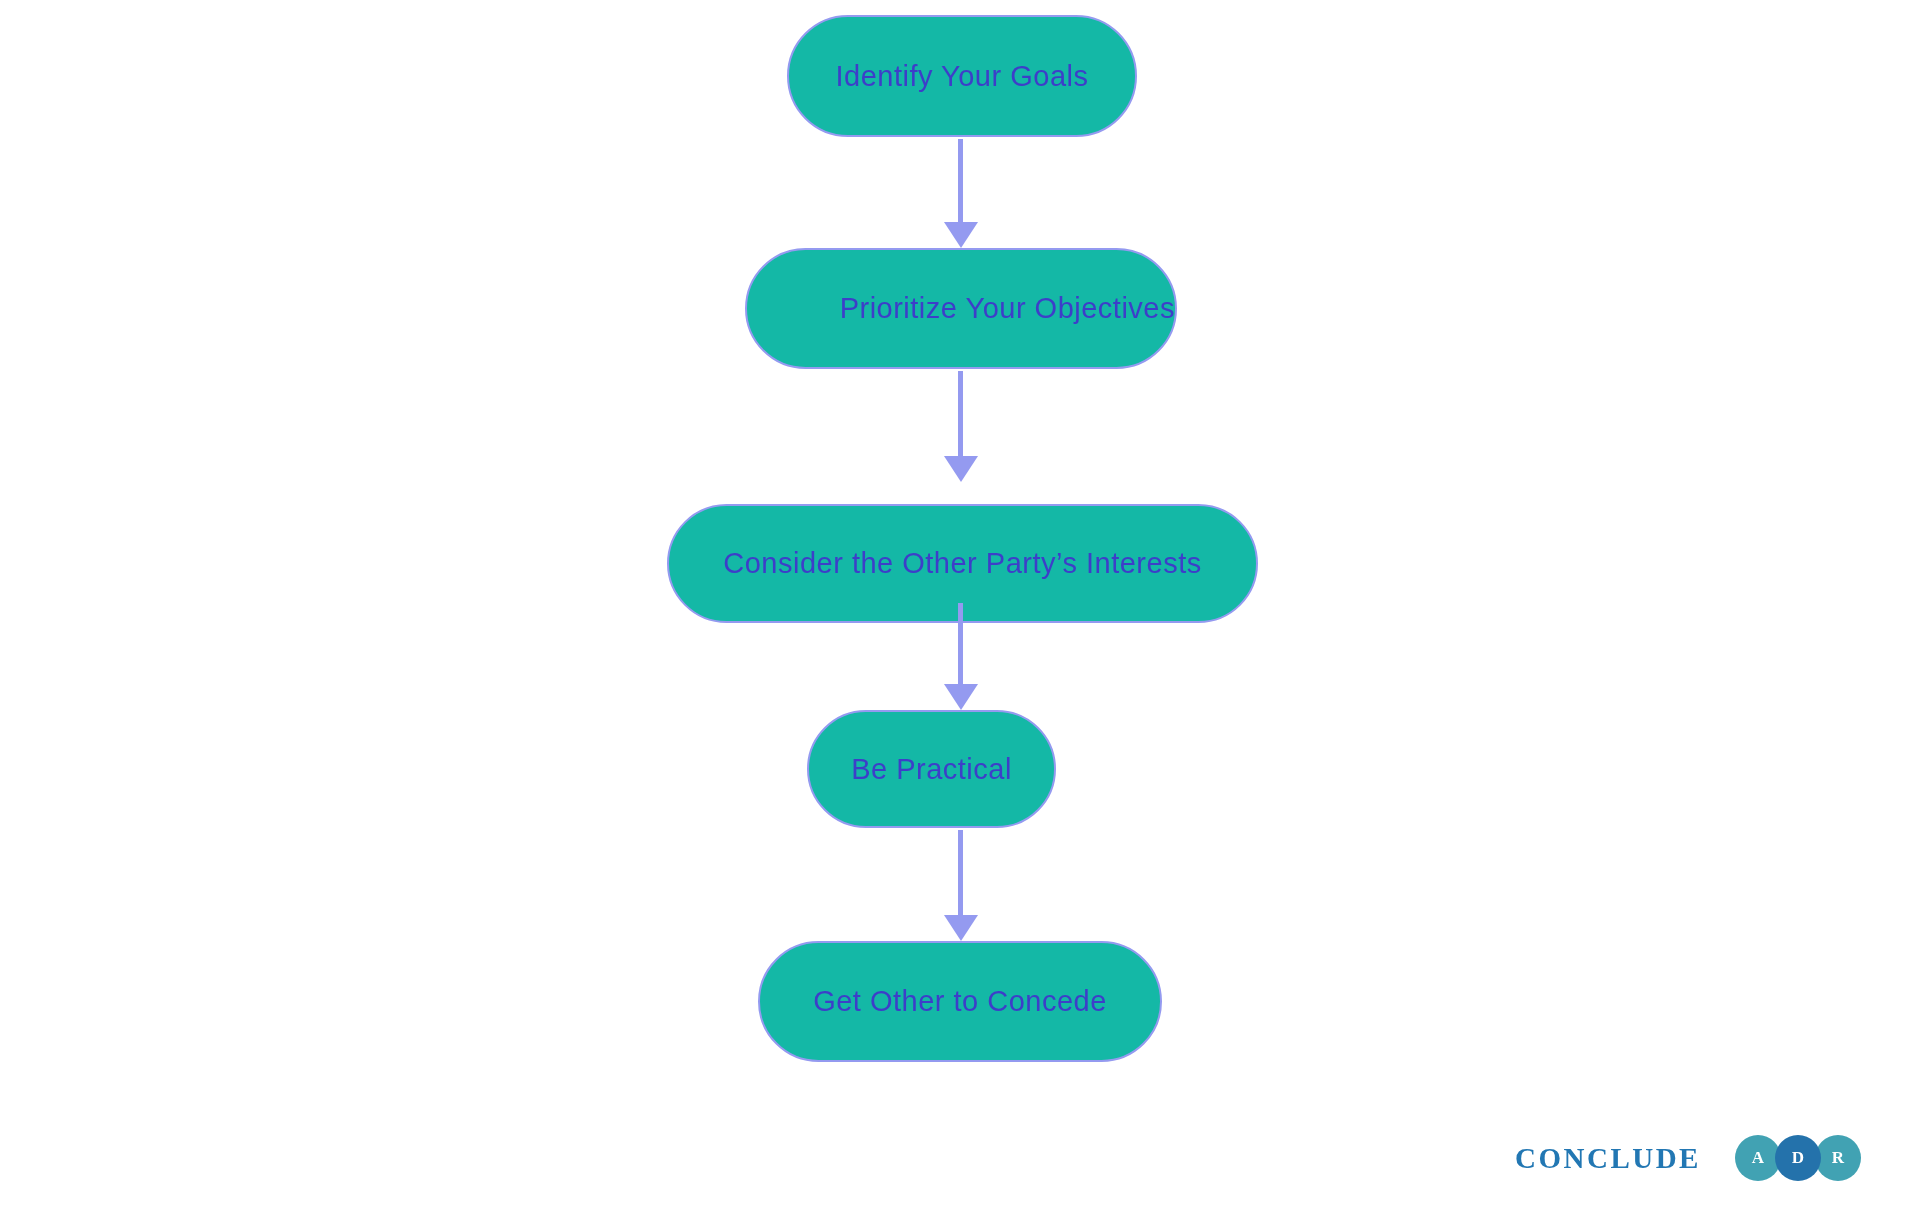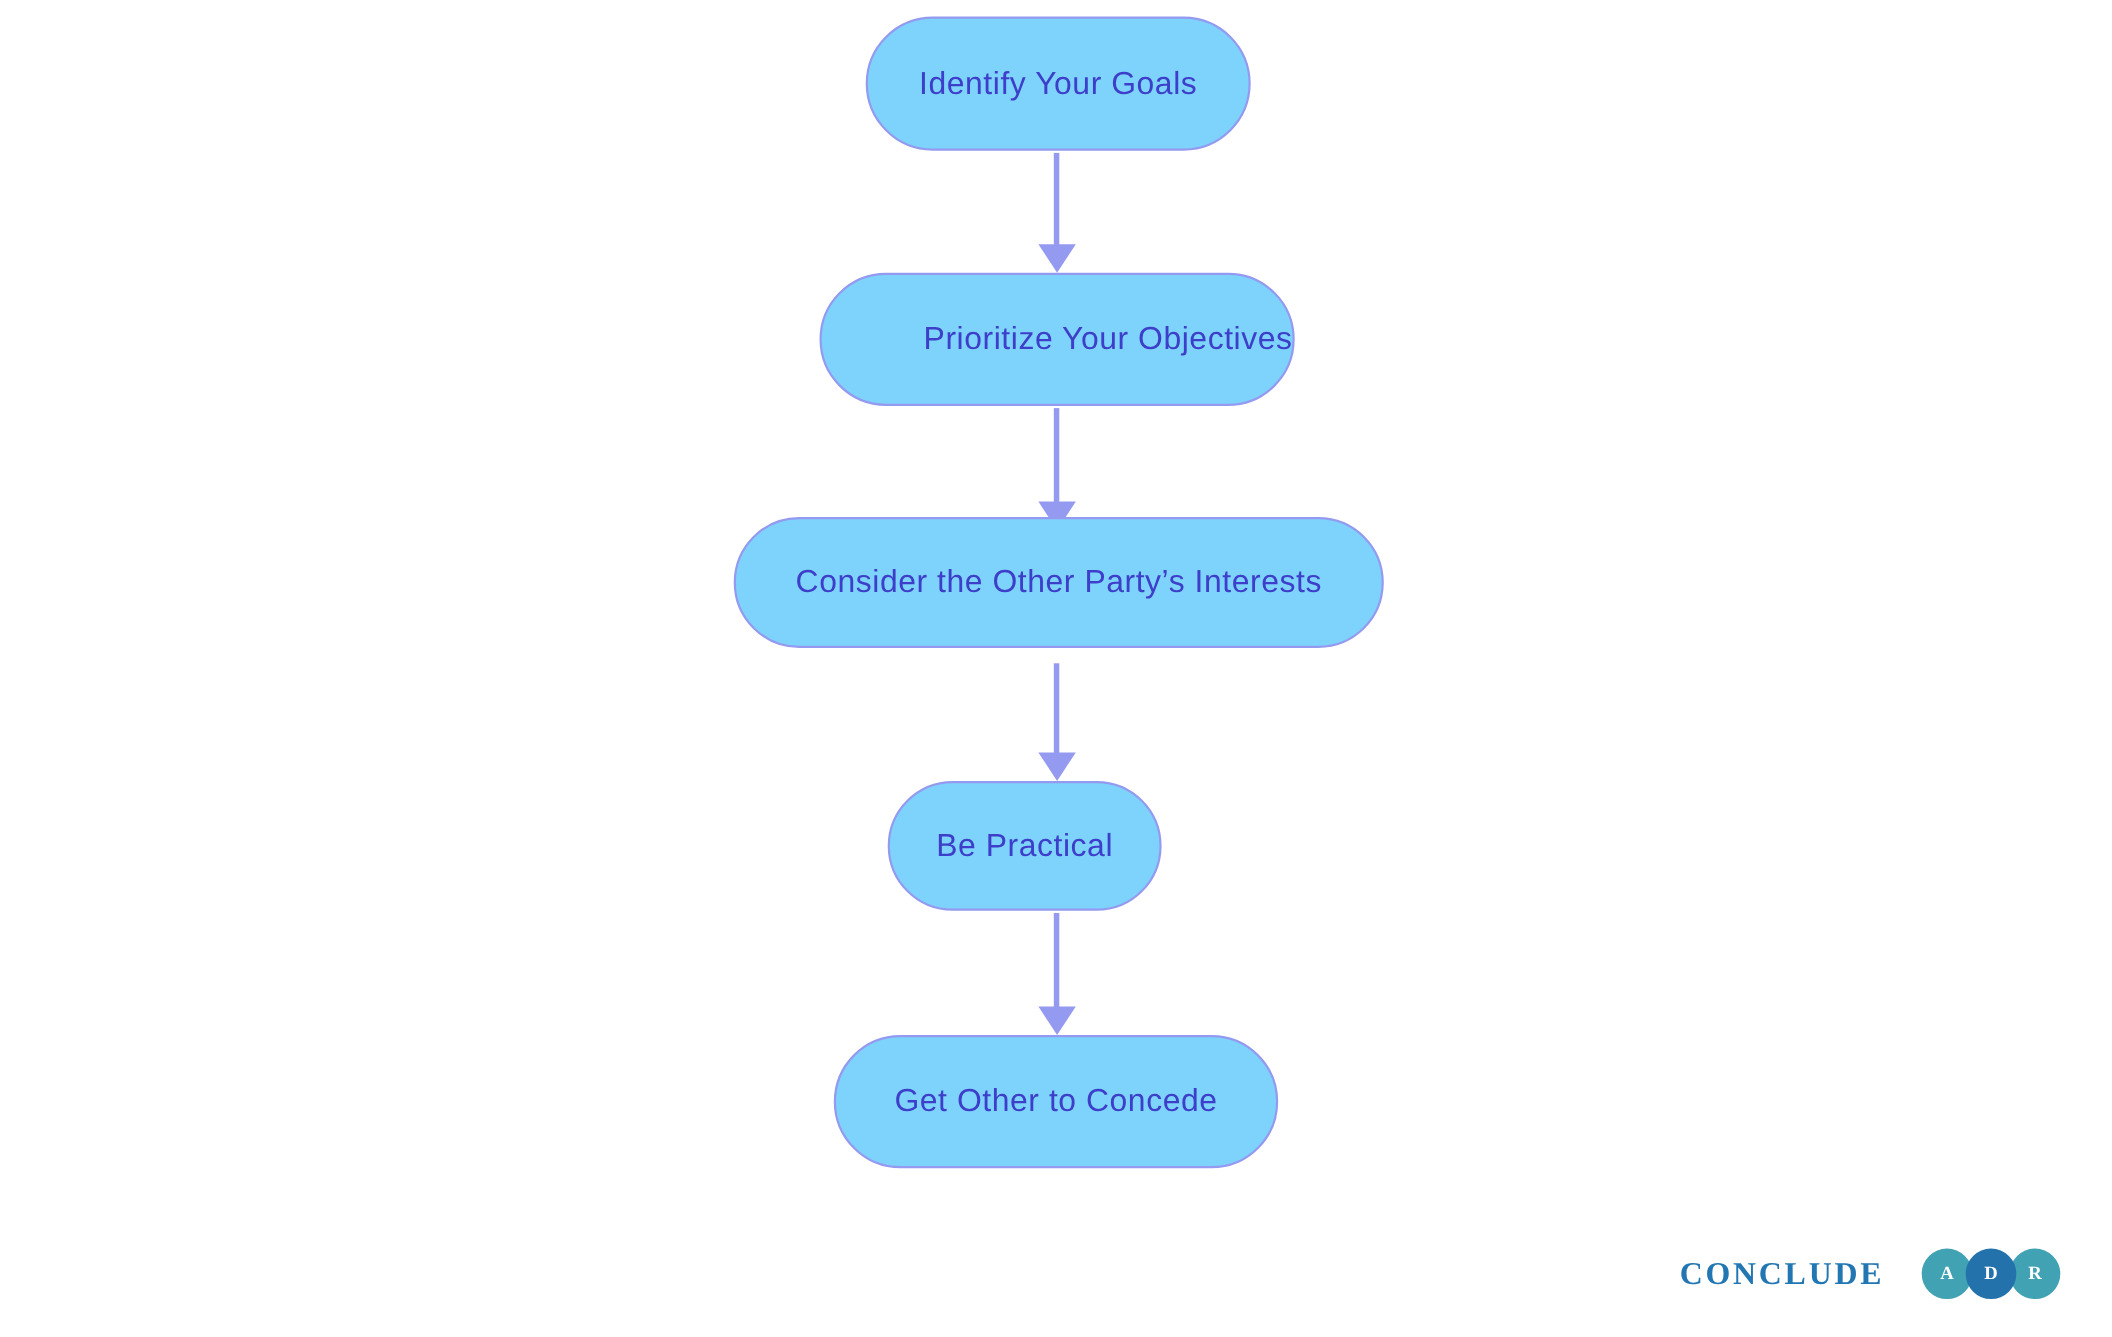--- a/index.html
+++ b/index.html
@@ -12,37 +12,37 @@
     position: relative;
     width: 1920px;
     height: 1215px;
     background: #ffffff;
     overflow: hidden;
   }
   
   .node {
     position: absolute;
     box-sizing: border-box;
-    background: #7dd3fc;
+    background: #14b8a6;
     border: 2px solid #949af0;
     border-radius: 61px;
     display: flex;
     align-items: center;
     justify-content: center;
     text-align: center;
   }
   .node span {
     color: #3d3ec9;
     font-size: 29px;
     letter-spacing: 0.5px;
     white-space: nowrap;
   }
   .node-1 { left: 787px; top: 15px;  width: 350px; height: 122px; }
   .node-2 { left: 745px; top: 248px; width: 432px; height: 121px; justify-content: flex-end; }
-  .node-3 { left: 667px; top: 470px; width: 591px; height: 119px; }
+  .node-3 { left: 667px; top: 504px; width: 591px; height: 119px; }
   .node-4 { left: 807px; top: 710px; width: 249px; height: 118px; }
   .node-5 { left: 758px; top: 941px; width: 404px; height: 121px; }
 
   
   .arrow {
     position: absolute;
     left: 944px;
     width: 34px;
   }
   .arrow-1 { top: 139px; height: 109px; }
@@ -69,21 +69,20 @@
   }
 
   
   .logo {
     position: absolute;
     left: 1515px;
     top: 1135px;
     height: 46px;
     display: flex;
     align-items: center;
-    margin-left: 12px;
   }
   .wordmark {
     font-family: "Liberation Serif", serif;
     font-weight: bold;
     font-size: 29px;
     letter-spacing: 2.5px;
     color: #2277b3;
     margin-right: 34px;
   }
   .badge {

